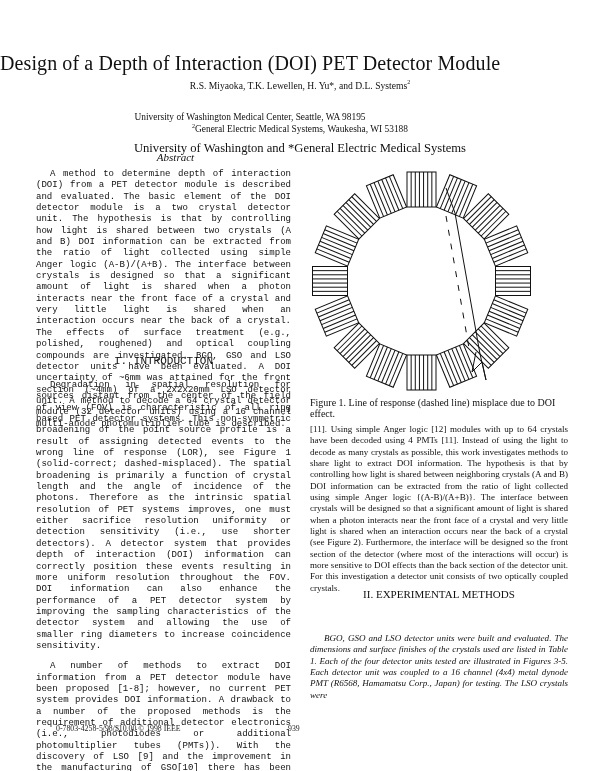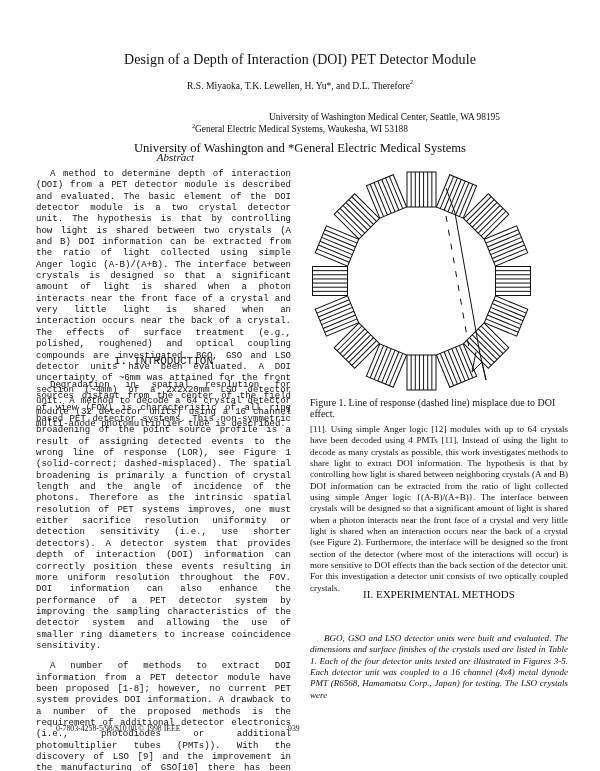--- a/index.html
+++ b/index.html
@@ -1,40 +1,40 @@
 <!DOCTYPE html>
 <html><head>
 <meta charset="utf-8">
 <style>
   html, body { margin:0; padding:0; background:#ffffff; }
   body { width:600px; height:771px; position:relative; overflow:hidden; font-family:"Liberation Serif", serif; color:#111; }
   .abs { position:absolute; }
-  .title { left:0; width:600px; top:52px; text-align:center; font-size:14px; letter-spacing:0.1px; }
+  .title { left:0; width:600px; top:52px; font-size:20px; letter-spacing:0.1px; }
   .authors { left:0; width:600px; top:80px; text-align:center; font-size:9.6px; }
   .affil-main { left:0; width:600px; top:94px; text-align:center; font-size:12.6px;margin-top:47px; }
-  .affil1 { left:0; width:500px; top:112px; text-align:right; font-size:9.4px; }
+  .affil1 { left:0; width:500px; top:112px; text-align:center; font-size:9.4px; }
   .affil2 { left:0; width:600px; top:124px; text-align:center; font-size:9.4px; }
   sup { font-size:6px; vertical-align:top; position:relative; top:-1px; }
   .col { font-size:9.05px; line-height:11.35px; text-align:justify; }
   .col p { margin:0; }
   .indent { text-indent:14px; }
   .left-col { left:36px; width:255px;font-family:Liberation Mono, monospace; }
   .right-col { left:310px; width:258px; }
   .heading { text-align:center; font-size:11px; }
   .abstract-h { left:48px; width:255px; top:151px; font-style:italic; font-size:11px; text-align:center; }
   .footer-left { left:56px; top:724px; font-size:7.8px; color:#222; }
   .footer-right { left:288px; top:724px; font-size:7.8px; color:#222; }
   .caption { font-size:10px; line-height:10.5px; }
   .fig { left:300px; top:160px; width:260px; height:240px; }
 </style>
 </head>
 <body>
 
 <div class="abs title">Design of a Depth of Interaction (DOI) PET Detector Module</div>
-<div class="abs authors"><span>R.S. Miyaoka, T.K. Lewellen, H. Yu*, and D.L. Therefore</span><sup>2</sup></div>
+<div class="abs authors"><span>R.S. Miyaoka, T.K. Lewellen, H. Yu*, and D.L. Systems</span><sup>2</sup></div>
 <div class="abs affil-main">University of Washington and *General Electric Medical Systems</div>
 <div class="abs affil1">University of Washington Medical Center, Seattle, WA 98195</div>
 <div class="abs affil2"><sup>2</sup><span>General Electric Medical Systems, Waukesha, WI 53188</span></div>
 
 <div class="abs abstract-h">Abstract</div>
 <div class="abs col left-col" style="top:168px;">
   <p class="indent">A method to determine depth of interaction (DOI) from a PET detector module is described and evaluated. The basic element of the DOI detector module is a two crystal detector unit. The hypothesis is that by controlling how light is shared between two crystals (A and B) DOI information can be extracted from the ratio of light collected using simple Anger logic (A-B)/(A+B). The interface between crystals is designed so that a significant amount of light is shared when a photon interacts near the front face of a crystal and very little light is shared when an interaction occurs near the back of a crystal. The effects of surface treatment (e.g., polished, roughened) and optical coupling compounds are investigated. BGO, GSO and LSO detector units have been evaluated. A DOI uncertainty of ~6mm was attained for the front section (~4mm) of a 2x2x20mm LSO detector unit. A method to decode a 64 crystal detector module (32 detector units) using a 16 channel multi-anode photomultiplier tube is described.</p>
 </div>
 
 <div class="abs col left-col heading" style="top:356px;">I. INTRODUCTION</div>

